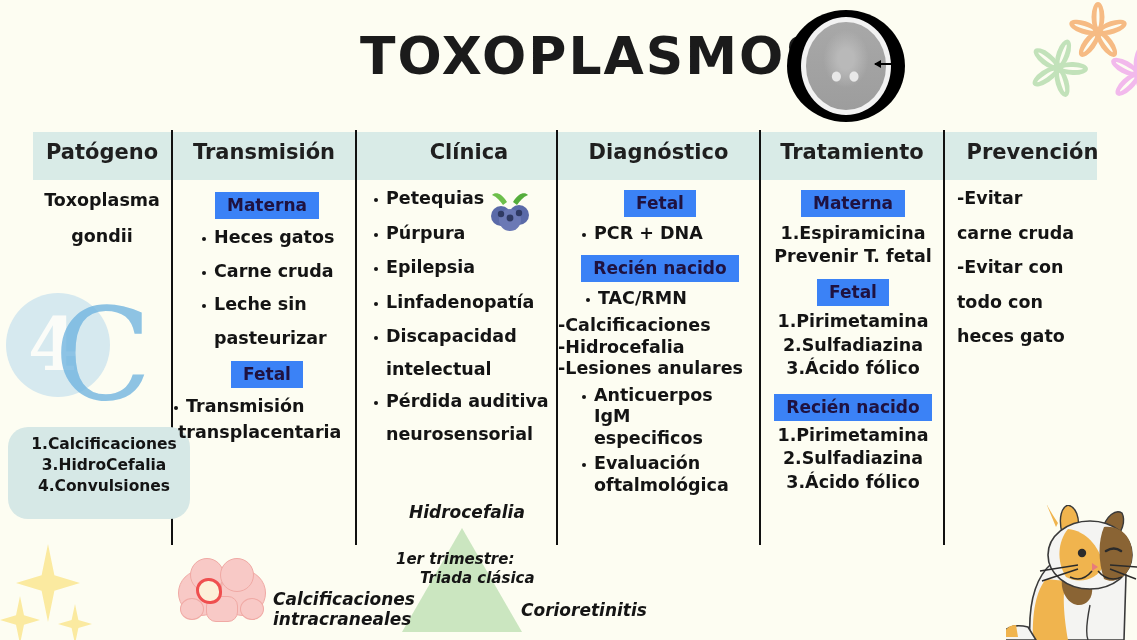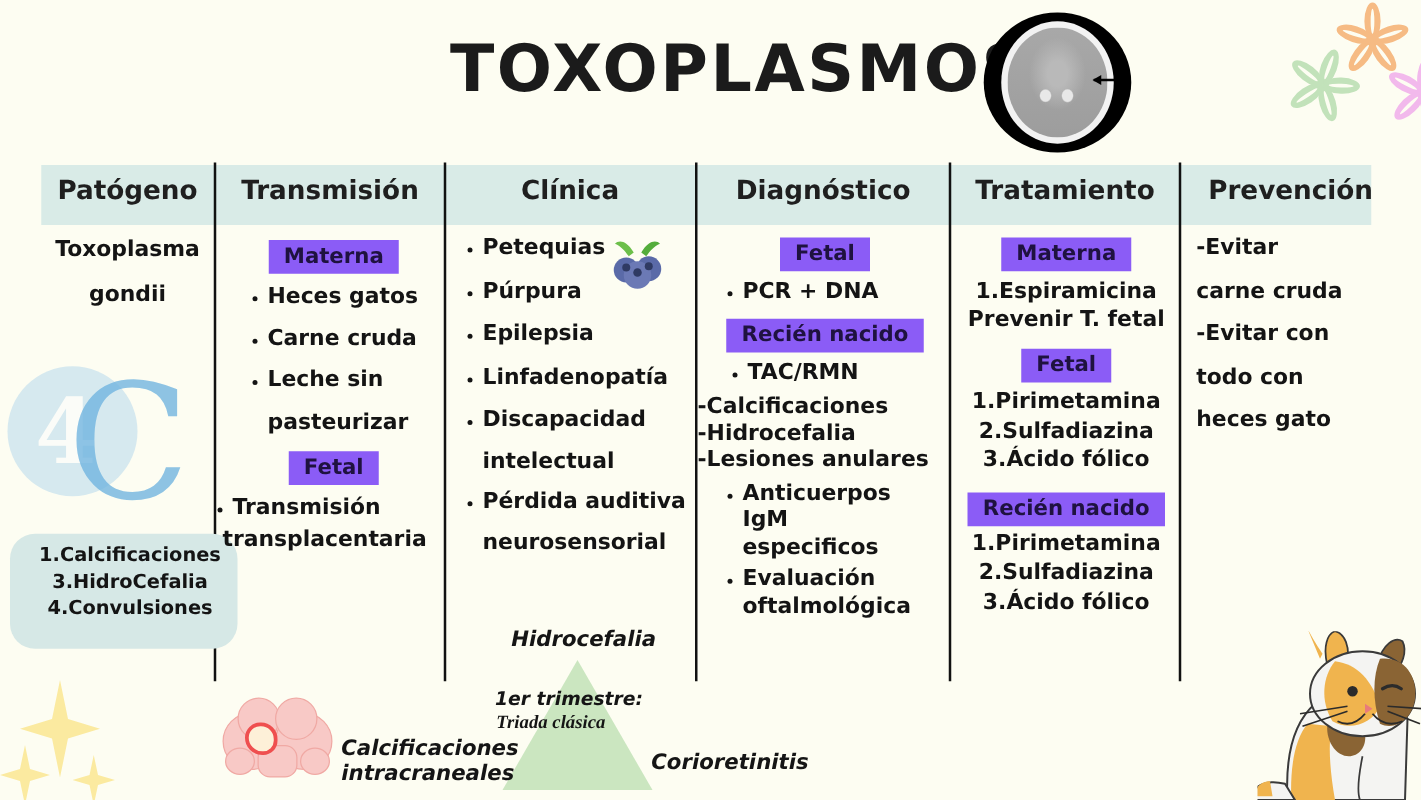--- a/index.html
+++ b/index.html
@@ -108,21 +108,21 @@
     font-size:17.5px;color:#141414;line-height:1.0;
     font-weight:600;
   }
   .line{margin-bottom:7px;white-space:nowrap;}
   .bul{position:relative;padding-left:14px;}
   .bul:before{
     content:"";position:absolute;left:2px;top:8px;
     width:4px;height:4px;border-radius:50%;background:#141414;
   }
   .pill{
-    display:inline-block;background:#8b5cf6;color:#1f1240;
+    display:inline-block;background:#3b82f6;color:#1f1240;
     padding:3px 12px 4px 12px;font-size:17px;font-weight:700;
   }
   .center{text-align:center;}
 
   
   .cbox{
     position:absolute;left:8px;top:427px;width:182px;height:92px;
     background:#d6e8e6;border-radius:20px;
   }
   .cbox .item{
@@ -214,21 +214,21 @@
   <div class="headerband"></div>
 
   <div class="vdiv" style="left:171px;"></div>
   <div class="vdiv" style="left:355px;"></div>
   <div class="vdiv" style="left:556px;"></div>
   <div class="vdiv" style="left:759px;"></div>
   <div class="vdiv" style="left:943px;"></div>
 
   <div class="colhead" style="left:33px;width:138px;">Patógeno</div>
   <div class="colhead" style="left:173px;width:182px;">Transmisión</div>
-  <div class="colhead" style="left:346px;width:220px;">Clínica</div>
+  <div class="colhead" style="left:359px;width:220px;">Clínica</div>
   <div class="colhead" style="left:558px;width:201px;">Diagnóstico</div>
   <div class="colhead" style="left:761px;width:182px;">Tratamiento</div>
   <div class="colhead" style="left:945px;width:175px;">Prevención</div>
 
   <div class="col" style="left:33px;top:192px;width:138px;">
     <div class="cell line center" style="margin-bottom:18px;">Toxoplasma</div>
     <div class="cell line center">gondii</div>
   </div>
 
   <div class="wm4c">
@@ -325,21 +325,21 @@
     <div class="cell line" style="margin-bottom:17px;">-Evitar con</div>
     <div class="cell line" style="margin-bottom:17px;">todo con</div>
     <div class="cell line">heces gato</div>
   </div>
 
   <div class="triangle"></div>
 
   <div class="annot" style="left:409px;top:503px;">Hidrocefalia</div>
 
   <div class="annot small" style="left:396px;top:551px;">1er trimestre:</div>
-  <div class="annot small" style="left:397px;top:570px;font-family:Liberation Serif, serif;">Triada clásica</div>
+  <div class="annot small" style="left:420px;top:570px;">Triada clásica</div>
 
   <div class="annot" style="left:273px;top:590px;">Calcificaciones</div>
   <div class="annot" style="left:273px;top:610px;">intracraneales</div>
 
   <div class="annot" style="left:521px;top:601px;">Corioretinitis</div>
 
   <div class="brainic">
     <div class="lobe" style="left:2px;top:14px;width:44px;height:44px;"></div>
     <div class="lobe" style="left:44px;top:14px;width:44px;height:44px;"></div>
     <div class="lobe" style="left:14px;top:2px;width:32px;height:32px;"></div>

